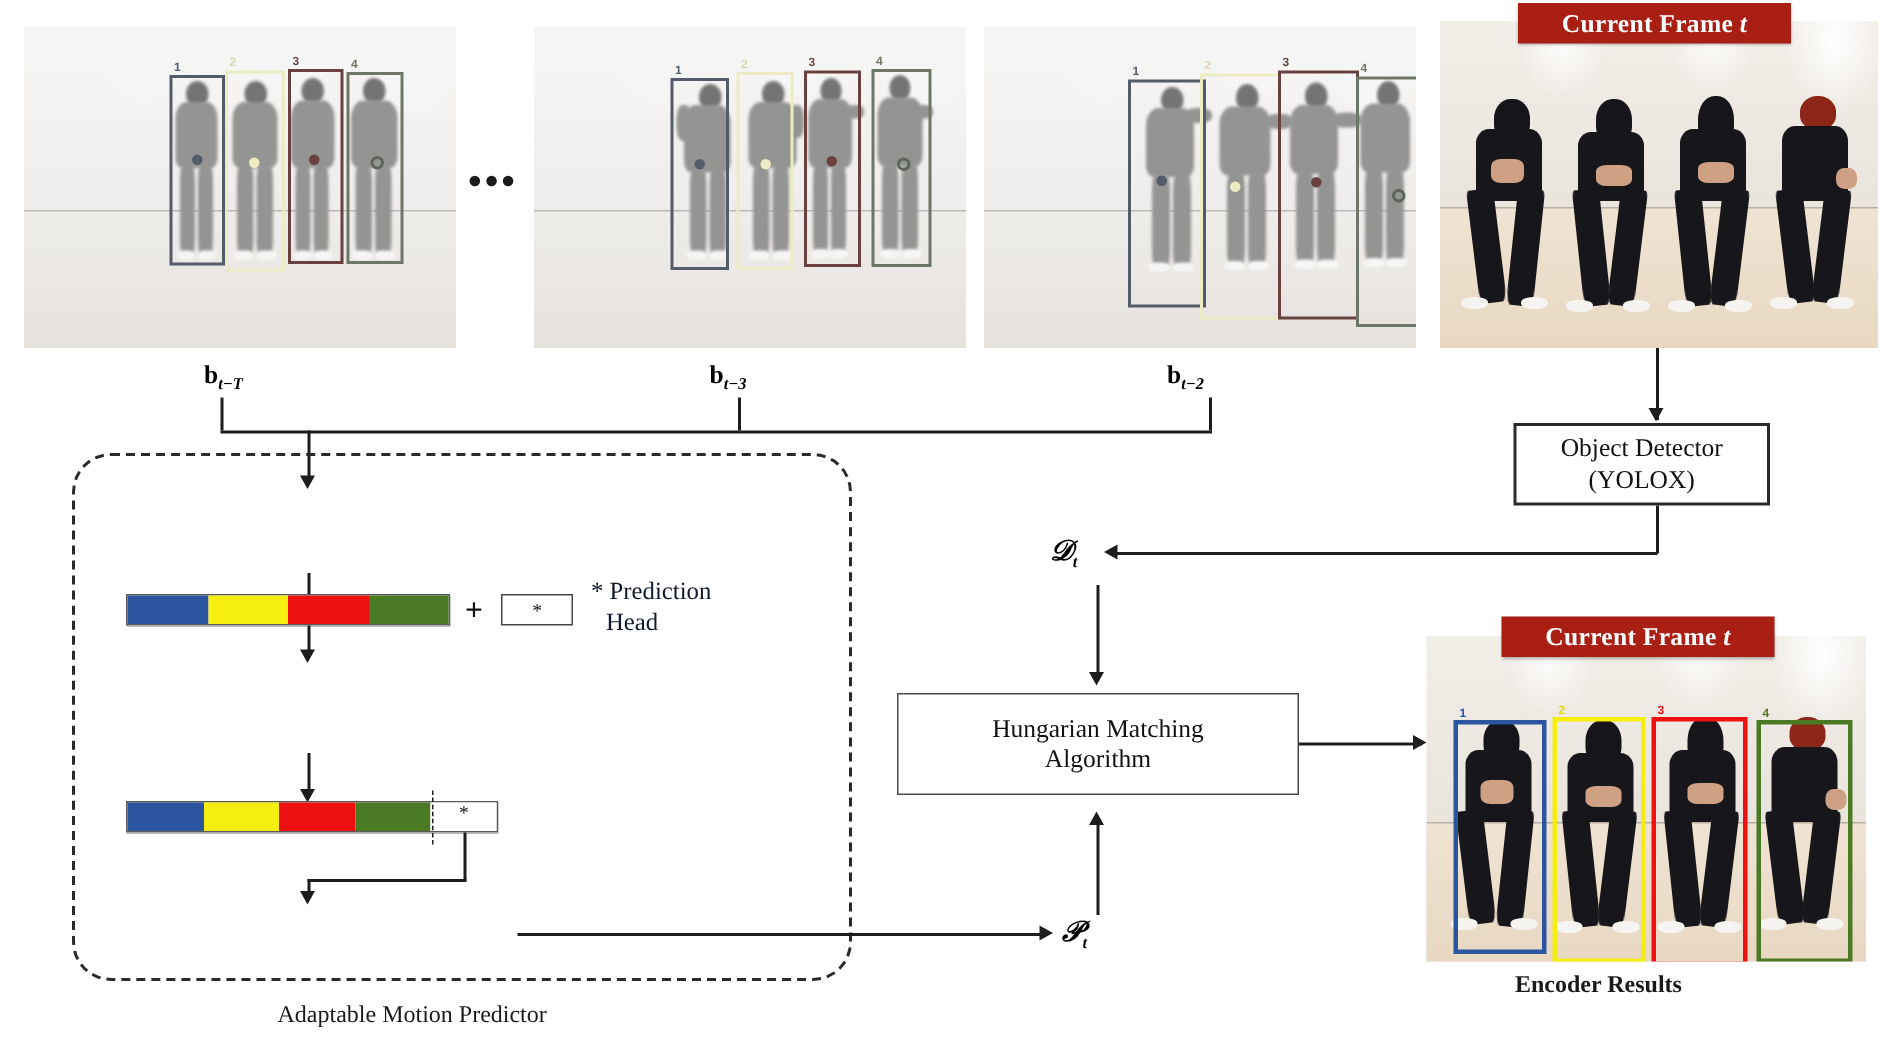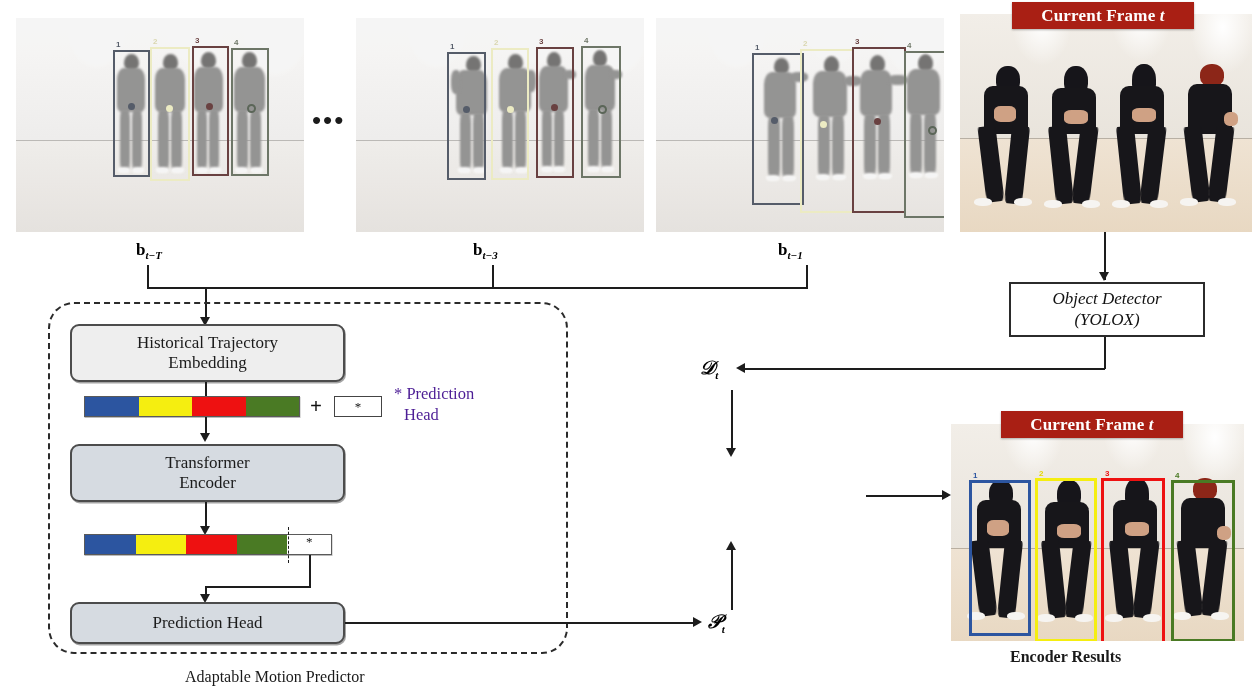--- a/index.html
+++ b/index.html
@@ -128,21 +128,21 @@
     transform:translateY(-52%);
     text-align:center; font-size:13px; line-height:1; color:#111;
     font-family:"Liberation Serif", serif;
   }
   .plusSign { position:absolute; font-size:21px; font-weight:700; color:#111; }
   .predtok-box {
     position:absolute; box-sizing:border-box;
     border:1.6px solid #444; background:#fff;
   }
   .legend {
-    position:absolute; font-size:16.5px; line-height:1.25; color:#4c1d95;
+    position:absolute; font-size:16.5px; line-height:1.25; color:#0f172a;
     text-align:left; white-space:nowrap;
   }
 
   
   .ln { position:absolute; background:#2b2b2b; }
   .ln.h { height:1.6px; }
   .ln.v { width:1.6px; }
   .ln.thick { background:#1d1d1d; }
   .arrowhead { position:absolute; width:0; height:0; }
   .ah-down  { border-left:5.5px solid transparent; border-right:5.5px solid transparent; border-top:9px solid #1d1d1d; }
@@ -367,41 +367,35 @@
     <div class="cdancer c-shoe" style="left:258px;top:184px;width:18px;height:8px;"></div>
   </div>
 
   <div class="mlabel" style="left:136px; top:240px;">
     <span>b</span><sub>t−T</sub>
   </div>
   <div class="mlabel" style="left:473px; top:240px;">
     <span>b</span><sub>t−3</sub>
   </div>
   <div class="mlabel" style="left:778px; top:240px;">
-    <span>b</span><sub>t−1</sub>
+    <span>b</span><sub>t−2</sub>
   </div>
 
   <div class="ln v thick" style="left:147px; top:265px; height:22px;"></div>
   <div class="ln v thick" style="left:492px; top:265px; height:22px;"></div>
   <div class="ln v thick" style="left:806px; top:265px; height:22px;"></div>
   <div class="ln h thick" style="left:147px; top:287px; width:661px;"></div>
   <div class="ln v thick" style="left:205px; top:287px; height:33px;"></div>
   <div class="arrowhead ah-down" style="left:200px; top:317px;"></div>
 
   <div class="ln v thick" style="left:1104px; top:232px; height:48px;"></div>
   <div class="arrowhead ah-down" style="left:1099px; top:272px;"></div>
 
   <div class="module" style="left:48px; top:302px; width:520px; height:352px;"></div>
 
-  <div class="rbox gray" style="left:70px; top:324px; width:275px; height:58px;">
-    <div>
-      <div>Historical Trajectory</div>
-      <div>Embedding</div>
-    </div>
-  </div>
 
   <div class="strip" style="left:84px; top:396px; width:216px; height:21px;">
     <span class="tok-blue" style="width:54px;"></span>
     <span class="tok-yellow" style="width:54px;"></span>
     <span class="tok-red" style="width:54px;"></span>
     <span class="tok-green" style="width:54px;"></span>
   </div>
   <div class="plusSign" style="left:310px; top:394px;">+</div>
   <div class="predtok-box" style="left:334px; top:396px; width:48px; height:21px;">
     <div class="ast">*</div>
@@ -410,26 +404,20 @@
     <span>*</span>
     <span>Prediction</span><br>
     <span style="margin-left:10px;">Head</span>
   </div>
 
   <div class="ln v thick" style="left:205px; top:382px; height:14px;"></div>
 
   <div class="ln v thick" style="left:205px; top:417px; height:20px;"></div>
   <div class="arrowhead ah-down" style="left:200px; top:433px;"></div>
 
-  <div class="rbox blue" style="left:70px; top:444px; width:275px; height:58px;">
-    <div>
-      <div>Transformer</div>
-      <div>Encoder</div>
-    </div>
-  </div>
 
   <div class="ln v thick" style="left:205px; top:502px; height:28px;"></div>
   <div class="arrowhead ah-down" style="left:200px; top:526px;"></div>
 
   <div class="strip" style="left:84px; top:534px; width:248px; height:21px;">
     <span class="tok-blue" style="width:51px;"></span>
     <span class="tok-yellow" style="width:51px;"></span>
     <span class="tok-red" style="width:51px;"></span>
     <span class="tok-green" style="width:51px;"></span>
     <span class="tok-white" style="width:44px;">
@@ -437,44 +425,47 @@
     </span>
   </div>
 
   <div class="dotline-v" style="left:288px; top:527px; height:36px;"></div>
 
   <div class="ln v thick" style="left:309px; top:555px; height:32px;"></div>
   <div class="ln h thick" style="left:205px; top:586px; width:106px;"></div>
   <div class="ln v thick" style="left:205px; top:586px; height:12px;"></div>
   <div class="arrowhead ah-down" style="left:200px; top:594px;"></div>
 
-  <div class="rbox blue" style="left:70px; top:602px; width:275px; height:42px;">
-    <div>Prediction Head</div>
-  </div>
 
   <div class="plain-caption" style="left:185px; top:668px;">Adaptable Motion Predictor</div>
 
-  <div class="sbox" style="left:1009px; top:282px; width:196px; height:55px;font-style:italic;">
+  <div class="sbox" style="left:1009px; top:282px; width:171px; height:55px;">
     <div>
       <div>Object Detector</div>
       <div>(YOLOX)</div>
     </div>
   </div>
 
   <div class="ln v thick" style="left:1104px; top:337px; height:32px;"></div>
   <div class="ln h thick" style="left:744px; top:368px; width:361px;"></div>
   <div class="arrowhead ah-left" style="left:736px; top:363px;"></div>
 
   <div class="mlabel cal" style="left:700px; top:357px;">
     <span>𝒟</span><sub>t</sub>
   </div>
 
   <div class="ln v thick" style="left:731px; top:390px; height:62px;"></div>
   <div class="arrowhead ah-down" style="left:726px; top:448px;"></div>
 
+  <div class="sbox thin" style="left:598px; top:462px; width:268px; height:68px;">
+    <div>
+      <div>Hungarian Matching</div>
+      <div>Algorithm</div>
+    </div>
+  </div>
 
   <div class="ln h thick" style="left:345px; top:622px; width:352px;"></div>
   <div class="arrowhead ah-right" style="left:693px; top:617px;"></div>
   <div class="mlabel cal" style="left:708px; top:611px;">
     <span>𝒫</span><sub>t</sub>
   </div>
 
   <div class="ln v thick" style="left:731px; top:548px; height:62px;"></div>
   <div class="arrowhead ah-up" style="left:726px; top:541px;"></div>
 

